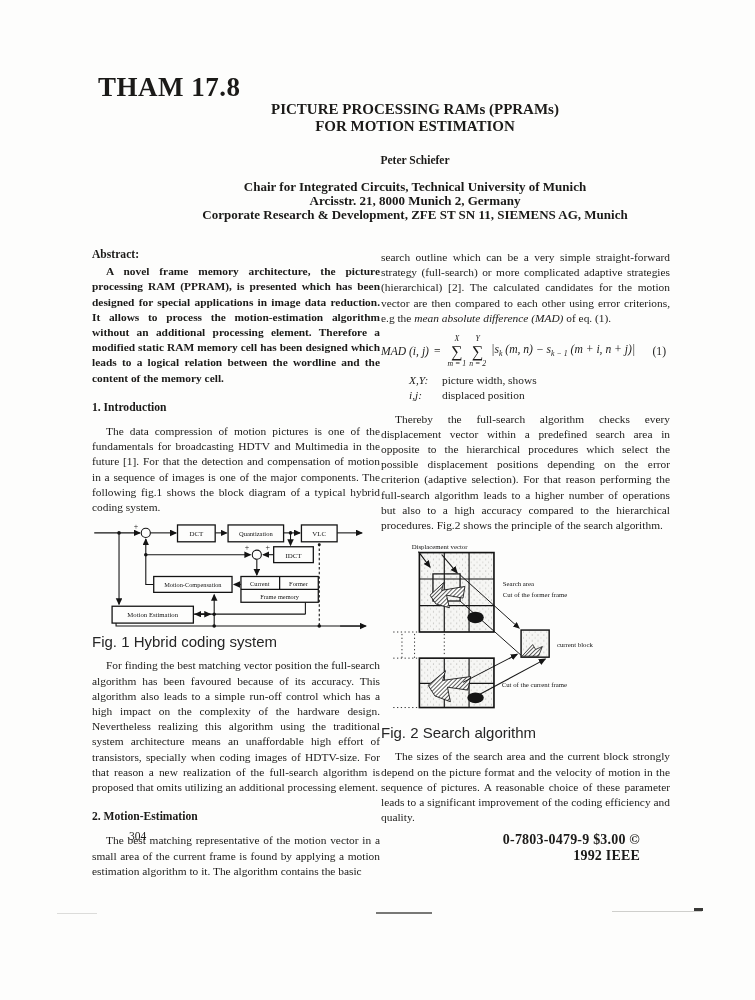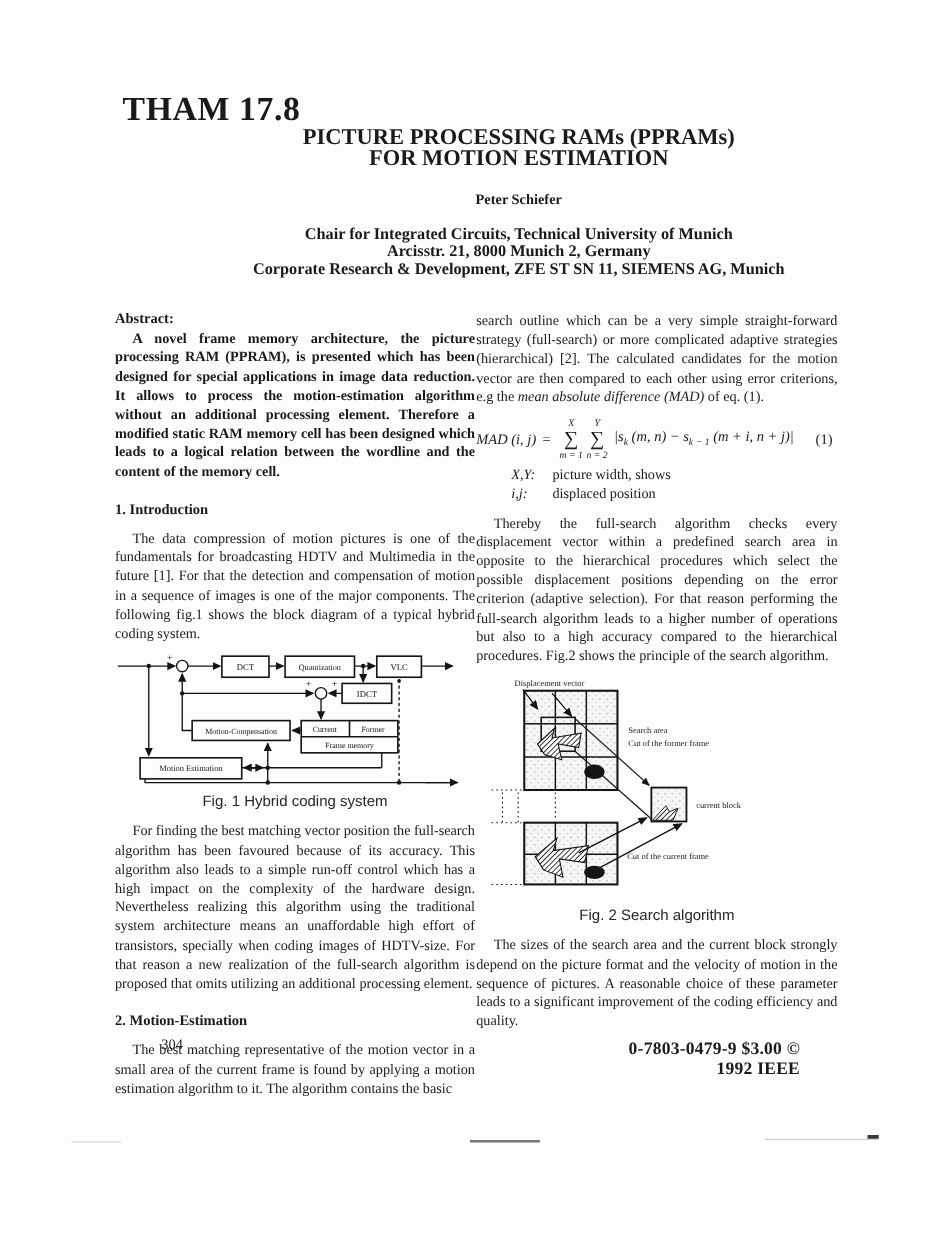--- a/index.html
+++ b/index.html
@@ -3,40 +3,40 @@
 <meta charset="utf-8">
 <style>
   html,body{margin:0;padding:0;background:#ffffff;}
   .page{
     position:relative; width:755px; height:1000px; overflow:hidden;
     background:#fdfdfc; color:#1b1a18;
     font-family:"Liberation Serif", serif;
   }
   .abs{position:absolute;text-align:center;}
   .session-code{left:98px; top:72px; font-size:27px; font-weight:bold; letter-spacing:0.5px;}
-  .title-block{left:150px; top:101px; width:530px; text-align:center; font-weight:bold; font-size:18px; line-height:17px;}
+  .title-block{left:150px; top:101px; width:530px; text-align:center; font-weight:bold; font-size:15px; line-height:17px;}
   .author{left:150px; top:154px; width:530px; text-align:center; font-weight:bold; font-size:11.5px;}
   .affiliation{left:120px; top:180px; width:590px; text-align:center; font-weight:bold; font-size:13px; line-height:14px;}
 
   .col{position:absolute; width:288px; font-size:11.4px; line-height:15.2px; text-align:justify;}
   .col-left{left:92px; top:247px;}
   .col-right{left:381px; top:250px; width:289px;}
 
   .para{margin:0;}
   .indent{text-indent:14px;}
   .bold{font-weight:bold;}
   .ital{font-style:italic;}
   .sec-heading{font-weight:bold; font-size:11.6px; margin:14px 0 9px 0; text-align:left;}
   .abstract-heading{font-weight:bold; font-size:11.6px; margin:0 0 2px 0; text-align:left;}
 
   .fig{margin-top:4px;}
   .fig svg{display:block;}
   .fig-caption{
-    font-family:"Liberation Sans", sans-serif; font-size:12px; color:#262626;
-    text-align:center; margin:1px 0 9px 0; text-indent:0;
+    font-family:"Liberation Sans", sans-serif; font-size:15px; color:#262626;
+    margin:1px 0 9px 0; text-indent:0;
   }
 
   
   .equation{display:flex; align-items:center; margin:9px 0 5px 0; font-size:11.6px;}
   .eq-lhs{font-style:italic; margin-right:5px;}
   .eq-equals{margin-right:7px;}
   .sum{display:flex; flex-direction:column; align-items:center; line-height:1; margin-right:3px;}
   .sum-lim{font-size:7.8px; font-style:italic; line-height:1.1;}
   .sum-sigma{font-size:16px; line-height:1;}
   .eq-term{font-style:italic; margin-left:2px;}

